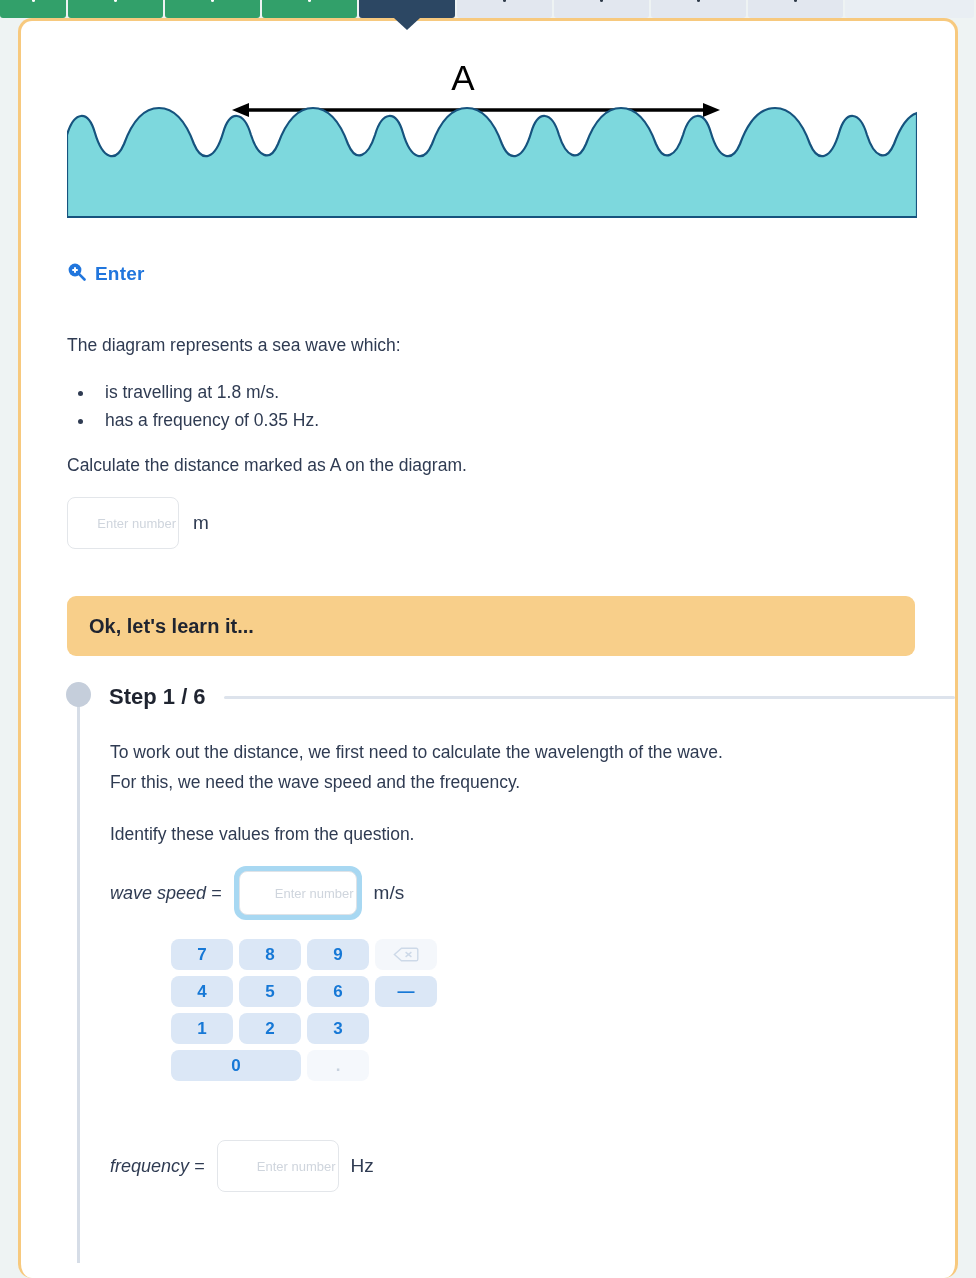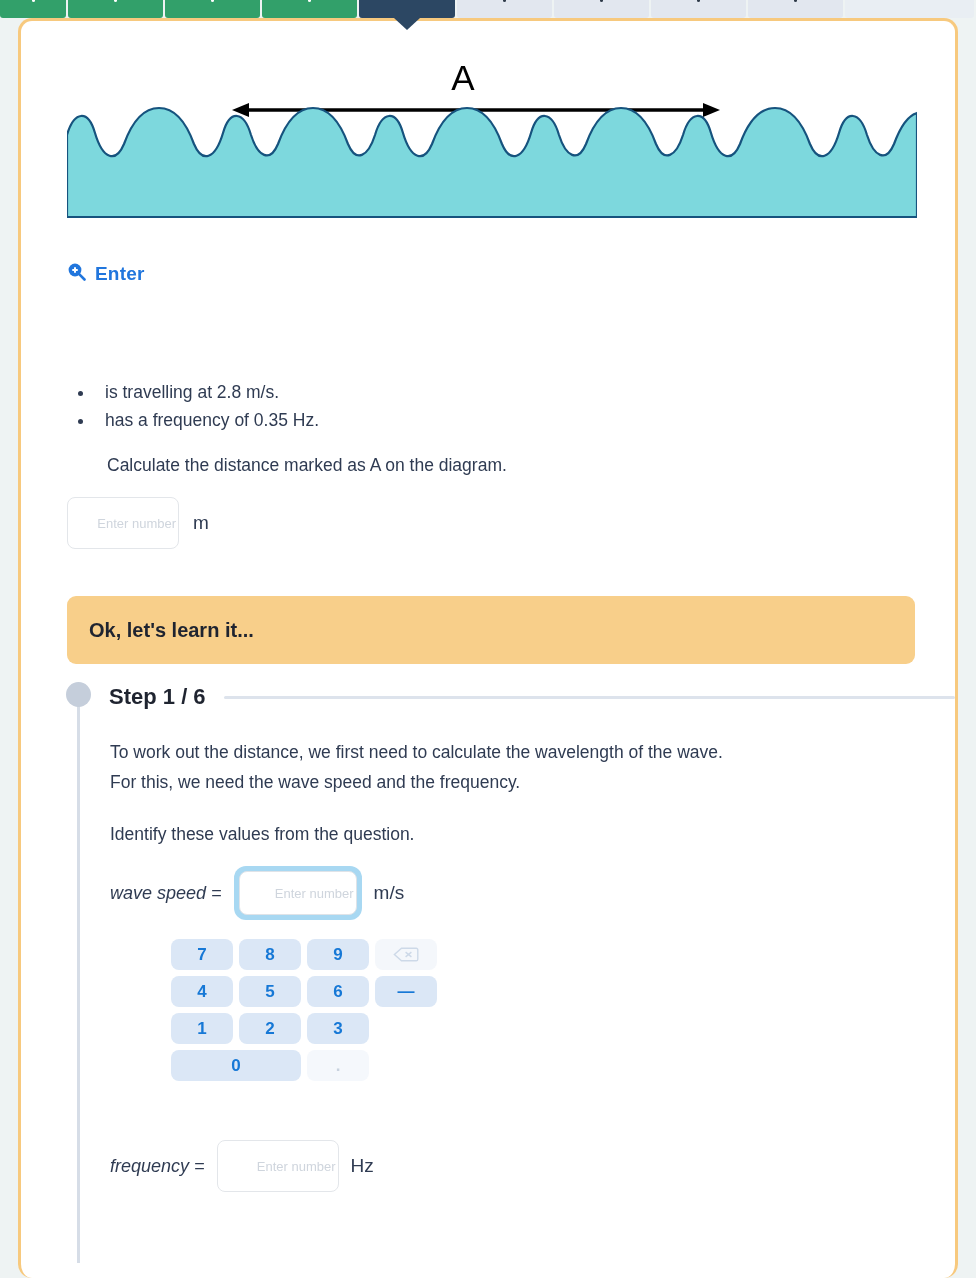--- a/index.html
+++ b/index.html
@@ -115,21 +115,21 @@
     position: absolute;
     left: 46px;
     top: 357px;
     margin: 0;
     padding-left: 28px;
     color: #2f3b52;
     font-size: 17.5px;
     line-height: 1.6;
   }
   .bullets li { padding-left: 10px; }
-  #q-calc { left: 46px; top: 432px; margin-left: 40px; }
+  #q-calc { left: 46px; top: 432px; }
 
   
   .answer-row {
     position: absolute;
     left: 46px;
     top: 476px;
     display: flex;
     align-items: center;
     gap: 14px;
   }
@@ -151,21 +151,21 @@
     color: #2f3b52;
     font-size: 19px;
   }
 
   
   .banner {
     position: absolute;
     left: 46px;
     top: 575px;
     width: 848px;
-    height: 68px;
+    height: 60px;
     box-sizing: border-box;
     background: #f8cf8a;
     border-radius: 9px;
     display: flex;
     align-items: center;
     padding-left: 22px;
   }
   .banner .banner-text {
     color: #1f2430;
     font-size: 20px;
@@ -367,23 +367,24 @@
       <svg width="19" height="19" viewBox="0 0 19 19" xmlns="http://www.w3.org/2000/svg">
         <circle cx="8" cy="8" r="6.4" fill="#2176dd"></circle>
         <rect x="5" y="7" width="6" height="2" fill="#fff" rx="1"></rect>
         <rect x="7" y="5" width="2" height="6" fill="#fff" rx="1"></rect>
         <line x1="12.4" y1="12.4" x2="17.5" y2="17.5" stroke="#2176dd" stroke-width="2.6" stroke-linecap="round"></line>
       </svg>
     </span>
     <span class="label">Enter</span>
   </div>
 
+  <div class="q-text" id="q-intro">The diagram represents a sea wave which:</div>
 
   <ul class="bullets">
-    <li>is travelling at 2.8 m/s.</li>
+    <li>is travelling at 1.8 m/s.</li>
     <li>has a frequency of 0.35 Hz.</li>
   </ul>
 
   <div class="q-text" id="q-calc">Calculate the distance marked as A on the diagram.</div>
 
   <div class="answer-row">
     <input class="num-input" type="text" placeholder="Enter number" style="">
     <span class="unit">m</span>
   </div>
 

